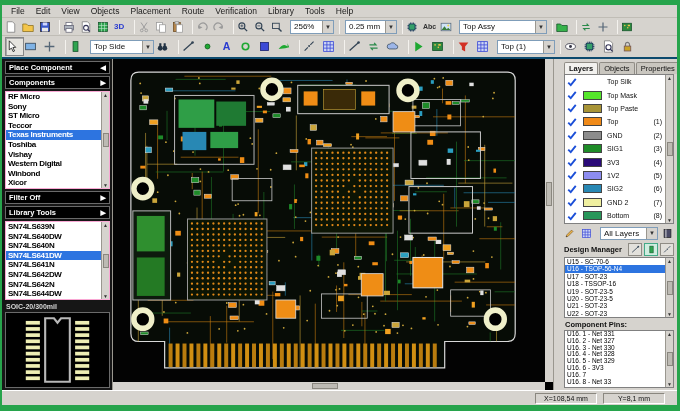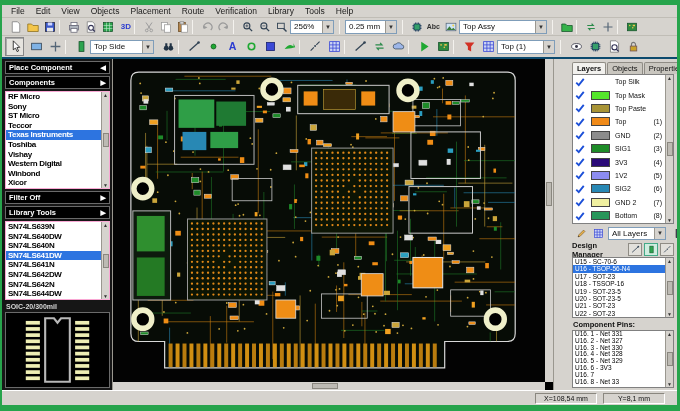--- a/index.html
+++ b/index.html
@@ -6,21 +6,21 @@
   *{box-sizing:border-box;font-family:"Liberation Sans",sans-serif;}
   .app{position:relative;width:680px;height:411px;background:#27a44c;}
   .inner{position:absolute;left:2px;top:5px;right:3px;bottom:6px;background:#d6d3ce;display:flex;flex-direction:column;overflow:hidden;}
   
   .menubar{height:13px;display:flex;align-items:center;padding:0 4px;gap:1px;background:#d6d3ce;border-bottom:1px solid #c0bdb6;}
   .mi{font-size:8.5px;color:#1a1a1a;padding:0 5px;cursor:default;}
   
   .tb{display:flex;align-items:center;background:#d6d3ce;}
   .tb1{height:18px;padding:0 3px;border-bottom:1px solid #c0bdb6;}
   .tb2{height:23px;padding:0 3px;border-bottom:2px solid #0c4a6e;}
-  .tbtn{width:17px;height:16px;display:flex;align-items:center;justify-content:flex-end;flex:0 0 auto;}
+  .tbtn{width:17px;height:16px;display:flex;align-items:center;justify-content:flex-start;flex:0 0 auto;}
   .tb2 .tbtn{width:19px;height:19px;}
   .tbtn.pressed{border:1px solid #888;background:#e6e4df;box-shadow:inset 1px 1px 0 #aaa;}
   .tbtn svg{width:12px;height:12px;}
   .tb2 .tbtn svg{width:13px;height:13px;}
   .t3d{font-size:8px;font-weight:700;color:#2a3bd0;}
   .tabc{font-size:7px;font-weight:700;color:#333;}
   .sep{width:1px;height:14px;background:#b0ada6;border-right:1px solid #f4f2ee;margin:0 3px;flex:0 0 auto;}
   .combo{height:14px;background:#fff;border:1px solid #7f9db9;display:flex;align-items:center;font-size:8px;color:#111;padding-left:3px;margin:0 2px;position:relative;flex:0 0 auto;}
   .combo .cval{flex:1;white-space:nowrap;overflow:hidden;}
   .combo .carr{width:11px;height:100%;background:#d6d3ce;border-left:1px solid #9a978f;display:flex;align-items:center;justify-content:center;font-size:6px;color:#333;}
@@ -42,21 +42,21 @@
   .chipbox svg{width:100%;height:100%;}
   
   .canvaswrap{flex:1;position:relative;background:#000;min-width:0;border-left:1px solid #9a978f;}
   .pcb{position:absolute;left:0;top:0;right:8px;bottom:8px;}
   .pcb svg{width:100%;height:100%;display:block;}
   .cv-vsb{position:absolute;right:0;top:0;bottom:8px;width:8px;background:#d6d3ce;}
   .cv-vsb .thumb{position:absolute;left:1px;width:6px;top:38%;height:24px;background:#bdbab3;border:1px solid #8a877f;}
   .cv-hsb{position:absolute;left:0;right:8px;bottom:0;height:8px;background:#d6d3ce;}
   .cv-hsb .thumb{position:absolute;top:1px;height:6px;left:46%;width:26px;background:#bdbab3;border:1px solid #8a877f;}
   
-  .rpanel{width:124px;background:#d6d3ce;display:flex;flex-direction:column;padding:2px 3px 2px 18px;border-left:1px solid #9a978f;}
+  .rpanel{width:124px;background:#d6d3ce;display:flex;flex-direction:column;padding:2px 3px 2px 10px;border-left:1px solid #9a978f;}
   .tabs{display:flex;align-items:flex-end;height:13px;flex:0 0 auto;}
   .tab{font-size:7.5px;color:#111;border:1px solid #8f8c85;border-bottom:none;background:#c9c6bf;padding:1px 4px 1px 4px;margin-right:1px;border-radius:2px 2px 0 0;}
   .tab.active{background:#f2f1ee;font-weight:700;}
   .laybox{background:#fff;border:1px solid #808080;height:150px;position:relative;overflow:hidden;flex:0 0 auto;}
   .laybox .items{position:absolute;inset:0 8px 0 0;}
   .lrow{display:flex;align-items:center;height:13.4px;padding-left:2px;}
   .lrow svg{width:10px;height:10px;flex:0 0 auto;}
   .lsw{width:19px;height:9px;border:1px solid #444;margin:0 5px 0 6px;flex:0 0 auto;}
   .lsw.none{border:none;background:transparent;}
   .lname{font-size:7px;color:#111;flex:1;white-space:nowrap;}

